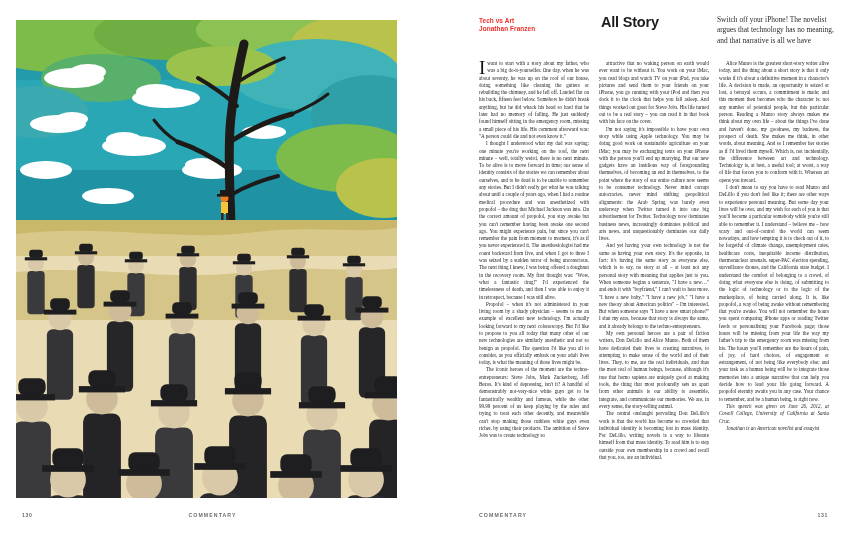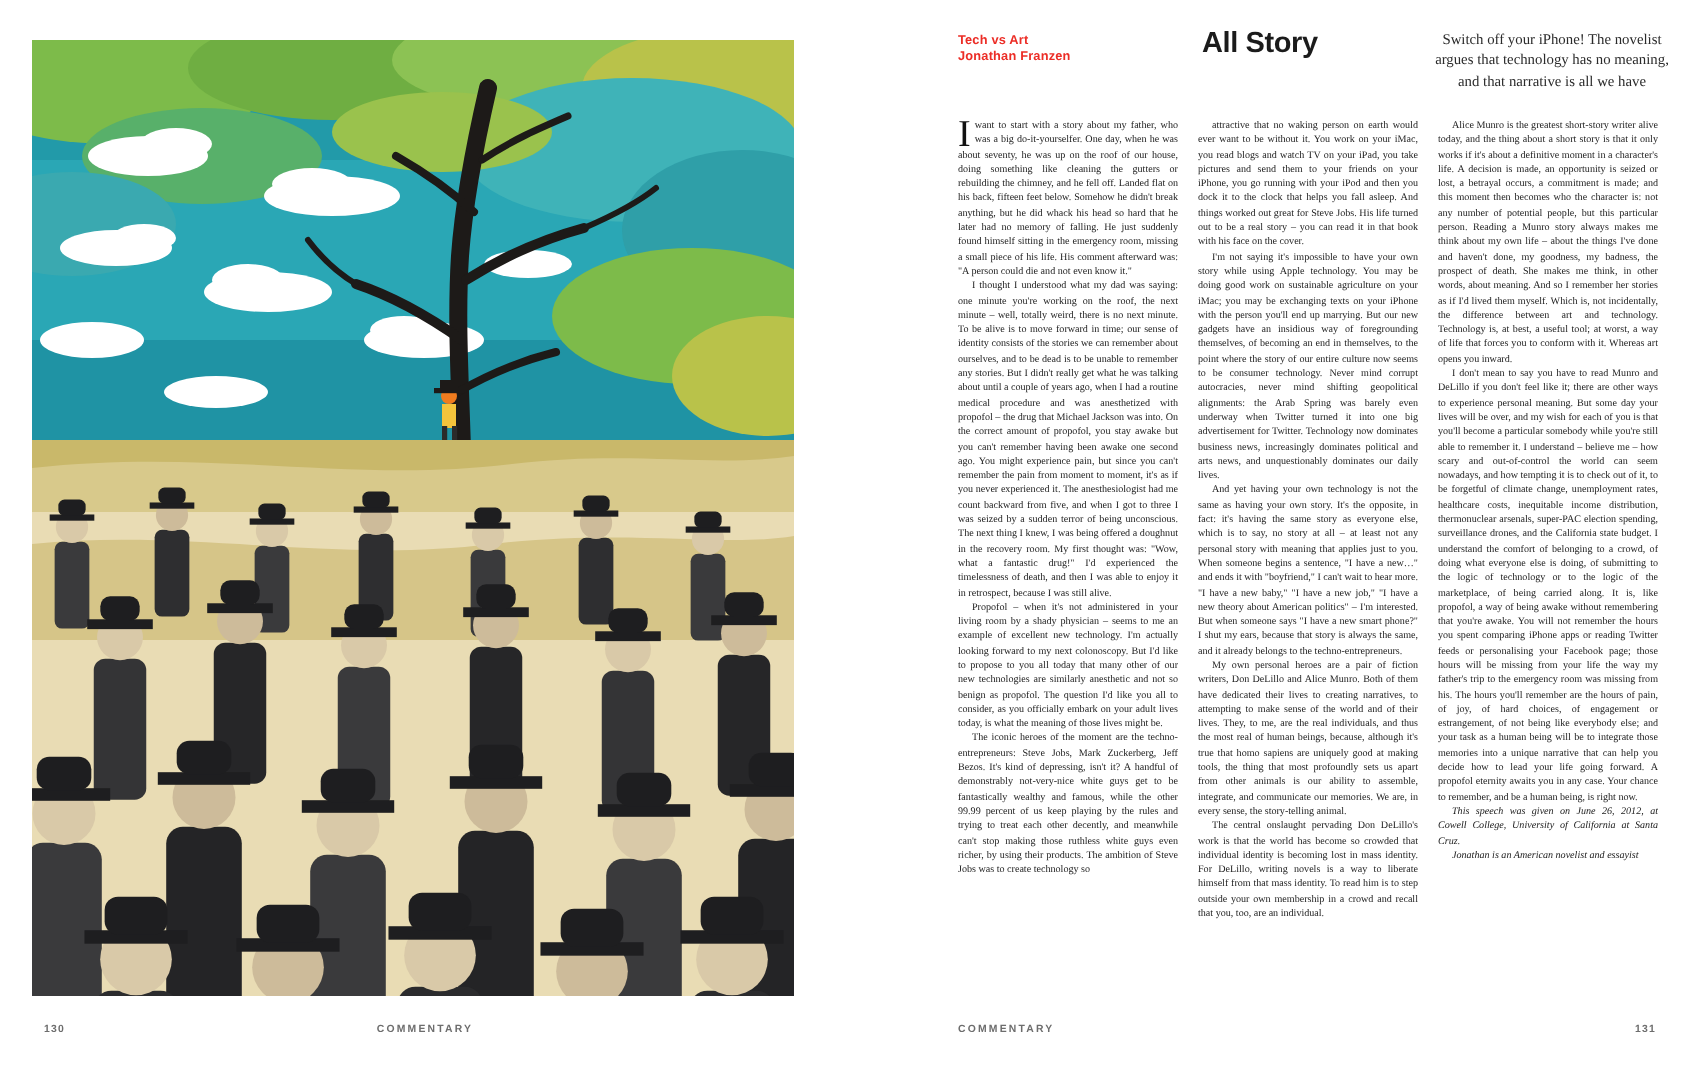--- a/index.html
+++ b/index.html
@@ -33,21 +33,21 @@
     font-family:"Liberation Sans",sans-serif;
     font-size:6.4px;line-height:8.2px;font-weight:700;color:#ec2d26;letter-spacing:.1px;
   }
   .headline{
     position:absolute;left:176px;top:14px;width:150px;
     font-family:"Liberation Sans",sans-serif;
     font-size:14.5px;line-height:16px;font-weight:700;color:#1b1b1b;letter-spacing:-.2px;
   }
   .standfirst{
     position:absolute;left:292px;top:15px;width:118px;
-    font-size:7.4px;line-height:10.4px;color:#2b2b2b;text-align:center;
+    font-size:7.4px;line-height:10.4px;color:#2b2b2b;
   }
 
   .cols{position:absolute;left:54px;top:60px;width:360px;height:455px;}
   .col{position:absolute;top:0;width:110px;height:452px;overflow:hidden;}
   .col1{left:0;}
   .col2{left:120px;}
   .col3{left:240px;}
 
   .col p{
     margin:0;

